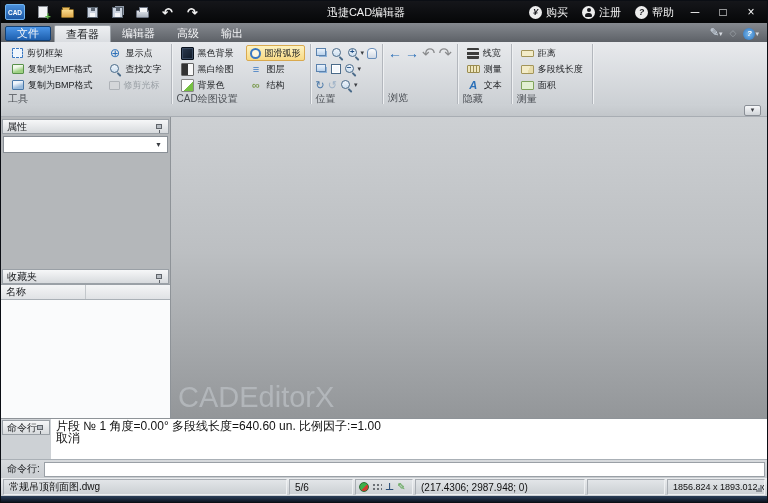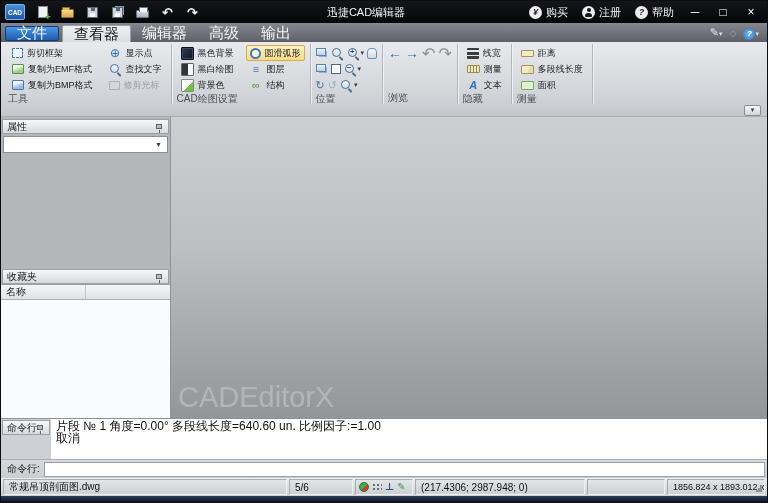--- a/index.html
+++ b/index.html
@@ -42,21 +42,21 @@
   .circ.user::before{content:"";position:absolute;left:4.5px;top:2.5px;width:4px;height:4px;
     border-radius:50%;background:#15161a;}
   .circ.user::after{content:"";position:absolute;left:3px;top:7px;width:7px;height:4px;
     border-radius:3px 3px 1px 1px;background:#15161a;}
   .winbtn{width:24px;height:18px;display:flex;align-items:center;justify-content:center;
     color:#fff;font-size:12px;cursor:pointer;}
 
   
   .tabbar{height:19px;flex:none;background:linear-gradient(#85898f,#5d6167);
     display:flex;align-items:flex-end;padding:0 2px;}
-  .tab{height:17px;display:flex;align-items:center;padding:0 11px;font-size:15px;
+  .tab{height:17px;display:flex;align-items:center;padding:0 11px;font-size:11px;
     color:#f4f5f7;cursor:pointer;}
   .tab.file{height:15px;margin:0 3px 1px 2px;background:linear-gradient(#4a95e8,#1d5fae);
     border:1px solid #123f73;border-radius:2px;}
   .tab.active{background:linear-gradient(#eef0f2,#dadde1);color:#16181b;
     border:1px solid #9aa0a6;border-bottom:none;border-radius:2px 2px 0 0;}
   .tab-spacer{flex:1;}
   .tabbar-ic{display:flex;align-items:center;gap:7px;padding:0 6px 2px 0;}
   .pencil-ic{font-size:11px;color:#d8e4f0;}
   .diamond-ic{font-size:9px;color:#9aa0a6;}
   .circ2{width:12px;height:12px;border-radius:50%;background:radial-gradient(#7cbcf0,#2a6fb8);

